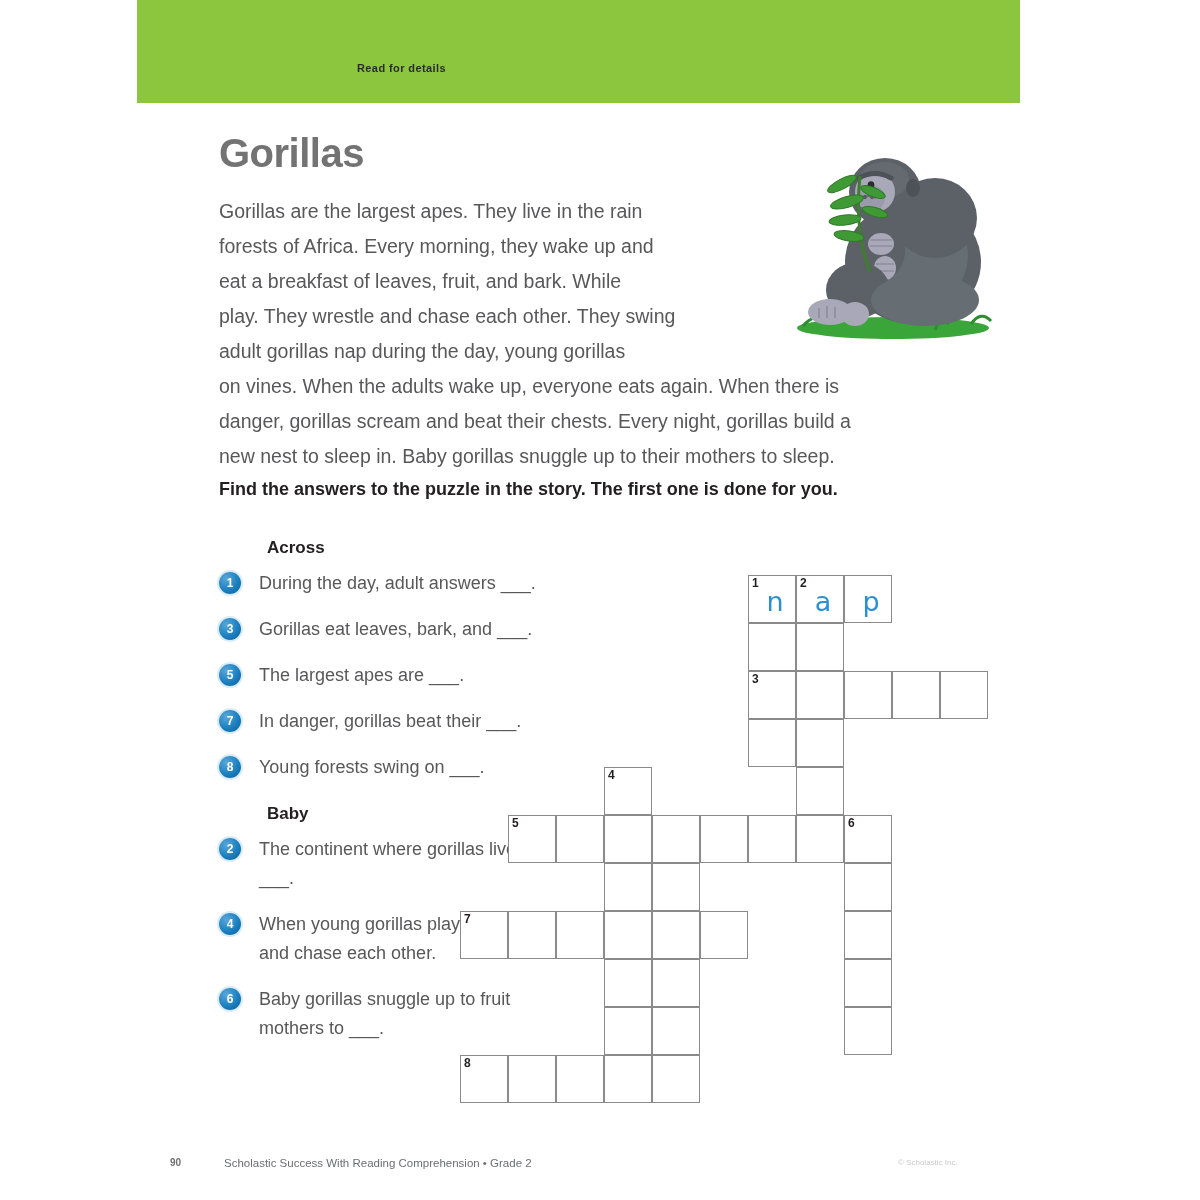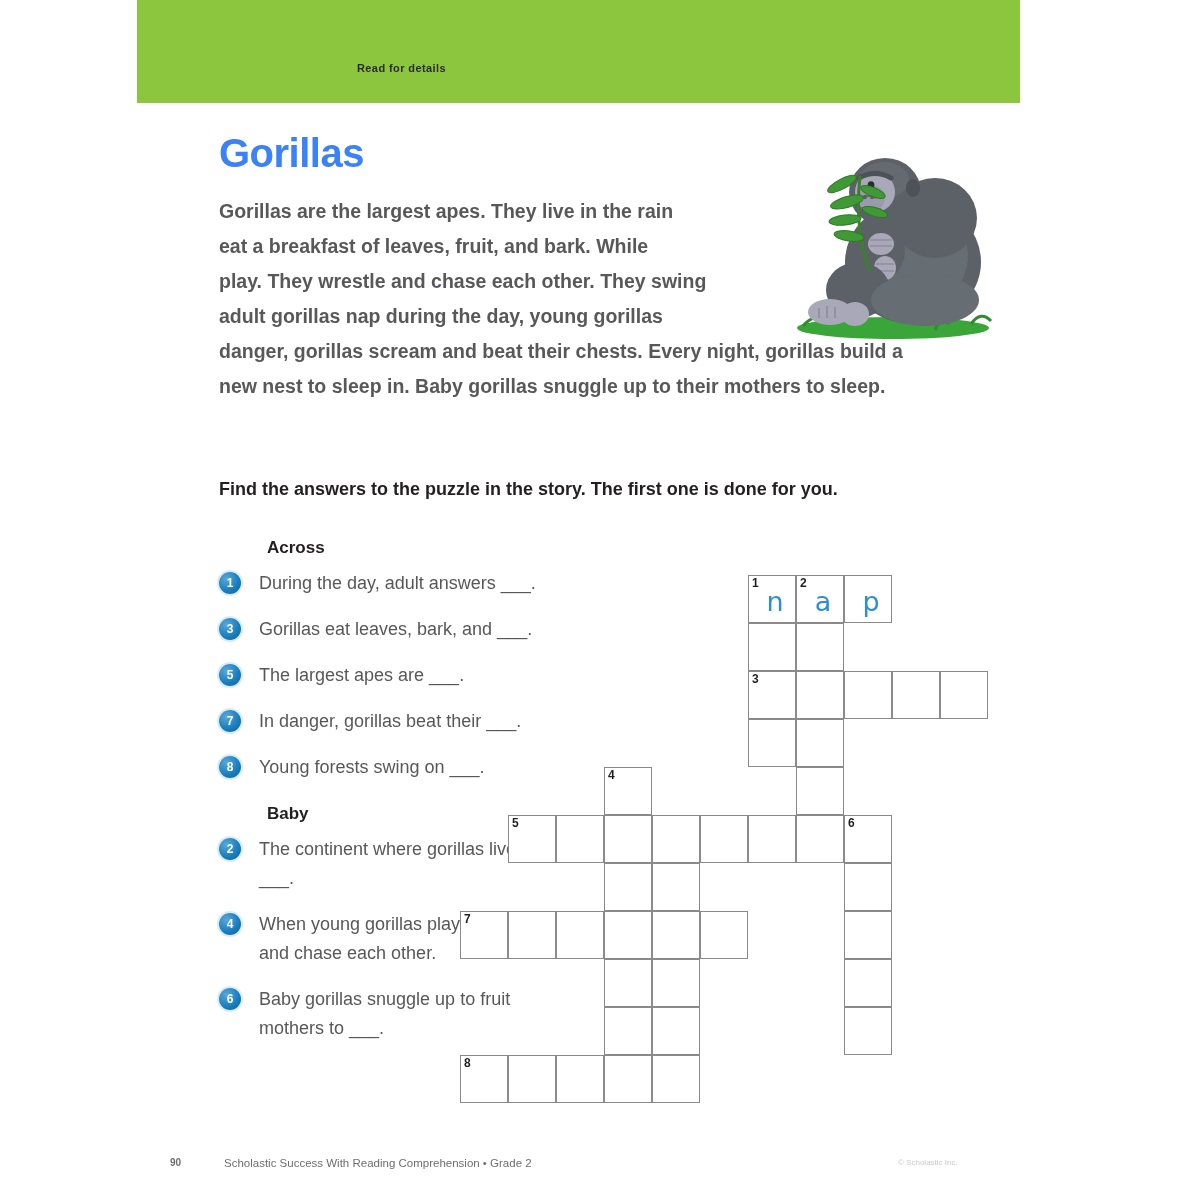--- a/index.html
+++ b/index.html
@@ -26,29 +26,29 @@
   }
   .header-band-label{
     position:absolute;left:220px;top:62px;
     font-size:11px;font-weight:bold;letter-spacing:.4px;
     color:#2b2b2b;
   }
 
   
   .title{
     position:absolute;left:219px;top:131px;
-    font-size:40px;font-weight:bold;color:#3b82f6;
+    font-size:40px;font-weight:bold;color:#737373;
     letter-spacing:-0.5px;
   }
 
   
   .story{
     position:absolute;left:219px;top:194px;width:772px;
     font-size:19.5px;line-height:35px;color:#58585a;
-    font-weight:700;
+    font-weight:400;
   }
   .story .narrow{display:block;width:555px;}
   .story .wide{display:block;width:772px;}
 
   .instruction{
     position:absolute;left:219px;top:476px;width:790px;
     font-size:18px;font-weight:bold;color:#231f20;line-height:26px;
   }
 
   
@@ -167,23 +167,25 @@
         <ellipse cx="60" cy="80" rx="16" ry="5" transform="rotate(-6 60 80)"></ellipse>
         <ellipse cx="64" cy="96" rx="15" ry="5" transform="rotate(8 64 96)"></ellipse>
         <ellipse cx="88" cy="52" rx="13" ry="4.5" transform="rotate(22 88 52)"></ellipse>
         <ellipse cx="90" cy="72" rx="13" ry="4.5" transform="rotate(16 90 72)"></ellipse>
       </g>
     </svg>
   </div>
 
   <div class="story">
     <span class="narrow"><span>Gorillas are the largest apes. They live in the rain</span></span>
+    <span class="narrow"><span>forests of Africa. Every morning, they wake up and</span></span>
     <span class="narrow"><span>eat a breakfast of leaves, fruit, and bark. While</span></span>
     <span class="narrow"><span>play. They wrestle and chase each other. They swing</span></span>
     <span class="narrow"><span>adult gorillas nap during the day, young gorillas</span></span>
+    <span class="wide"><span>on vines. When the adults wake up, everyone eats again. When there is</span></span>
     <span class="wide"><span>danger, gorillas scream and beat their chests. Every night, gorillas build a</span></span>
     <span class="wide"><span>new nest to sleep in. Baby gorillas snuggle up to their mothers to sleep.</span></span>
   </div>
 
   <div class="instruction">Find the answers to the puzzle in the story. The first one is done for you.</div>
 
   <div class="clues">
     <div class="clue-head">Across</div>
     <div id="across-list">
         <div class="clue"><span class="bullet">1</span><span>During the day, adult answers ___.</span></div>

